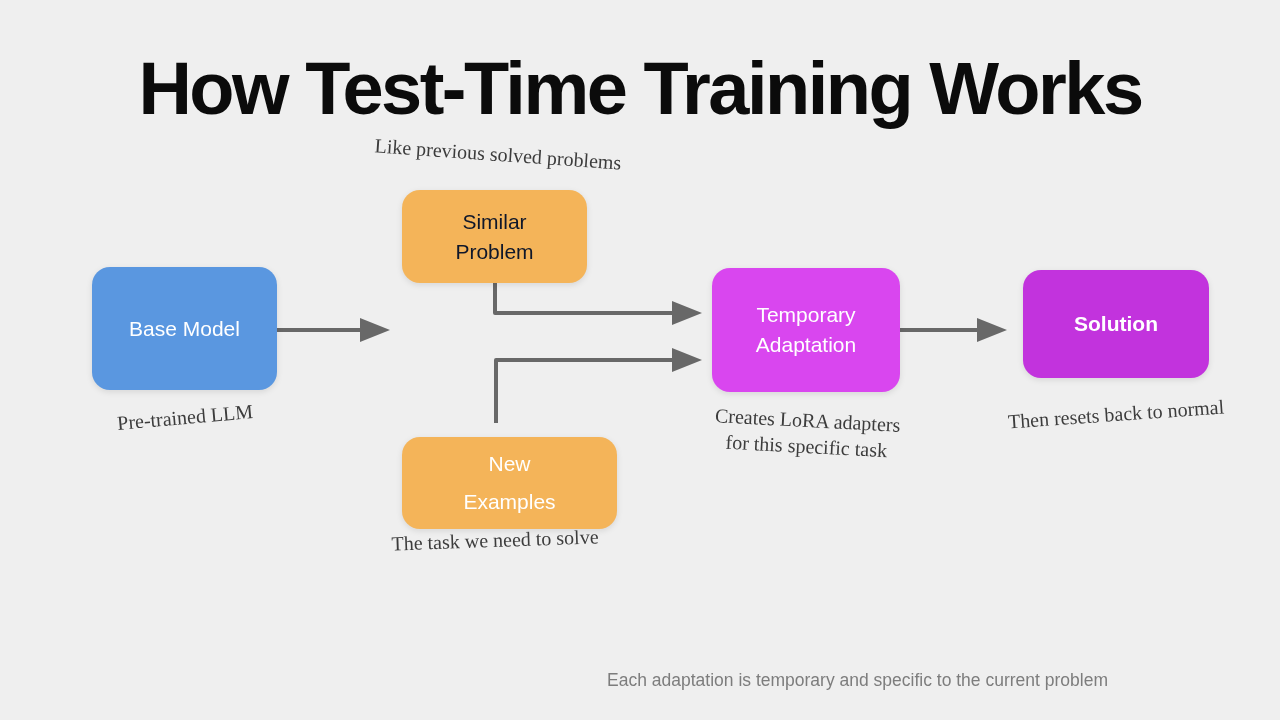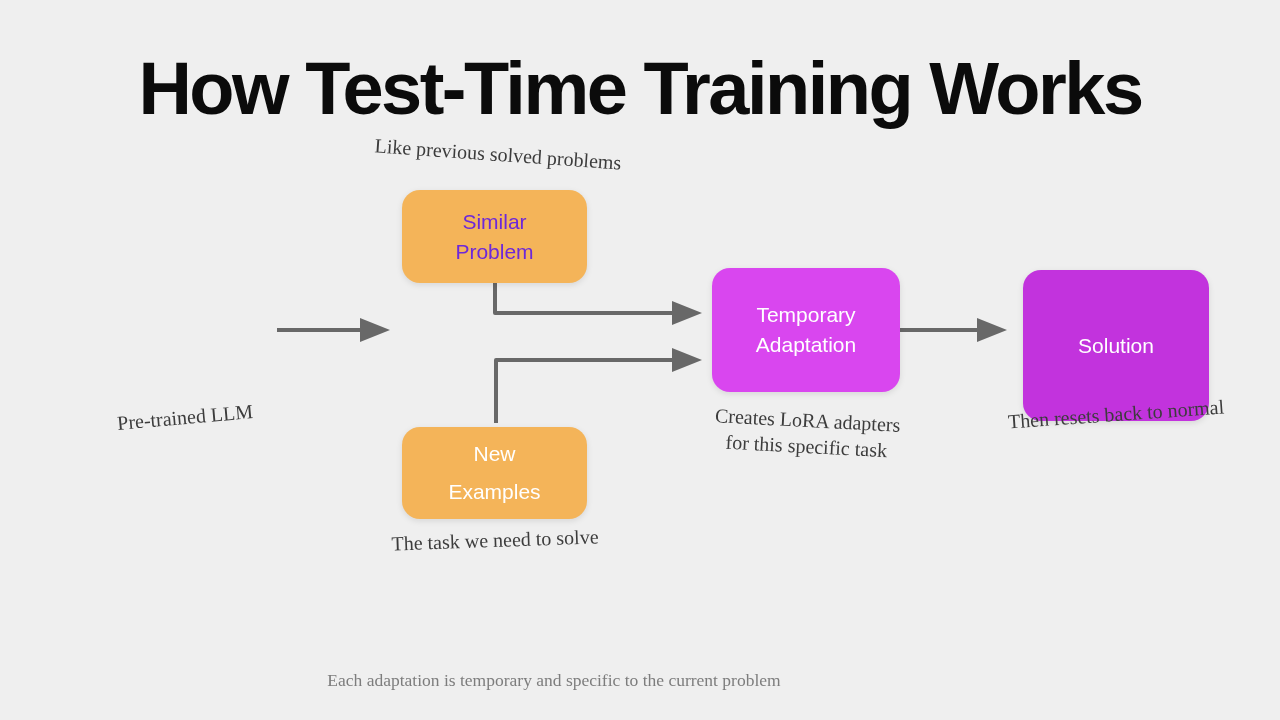--- a/index.html
+++ b/index.html
@@ -35,46 +35,46 @@
     justify-content: center;
     text-align: center;
     font-size: 21px;
     line-height: 30px;
     box-shadow: 0 2px 6px rgba(0,0,0,0.10);
   }
   .node span { display: block; }
 
   #node-base-model           { left:  92px; top: 267px; width: 185px; height: 123px; }
   #node-similar-examples     { left: 402px; top: 190px; width: 185px; height:  93px; }
-  #node-new-problem          { left: 402px; top: 427px; width: 185px; height:  92px; gap: 8px; }
+  #node-new-problem          { left: 402px; top: 437px; width: 215px; height:  92px; gap: 8px; }
   #node-temporary-adaptation { left: 712px; top: 268px; width: 188px; height: 124px; }
-  #node-solution             { left:1023px; top: 270px; width: 186px; height: 151px; }
+  #node-solution             { left:1023px; top: 270px; width: 186px; height: 108px; font-weight: bold; }
 
   .annotation {
     position: absolute;
     white-space: nowrap;
     font-family: cursive;
     font-size: 20px;
     line-height: 26px;
     text-align: center;
   }
   #ann-like-previous  { left: 498px; top: 154px; transform: translate(-50%,-50%) rotate(4deg); }
   #ann-pre-trained    { left: 185px; top: 417px; transform: translate(-50%,-50%) rotate(-5deg); }
   #ann-task-solve     { left: 495px; top: 540px; transform: translate(-50%,-50%) rotate(-2deg); }
   #ann-creates-lora   { left: 807px; top: 433px; transform: translate(-50%,-50%) rotate(3deg); }
   #ann-resets-normal  { left:1116px; top: 414px; transform: translate(-50%,-50%) rotate(-4deg); }
 
   .footer-caption {
     position: absolute;
     top: 670px;
     left: 0;
     width: 1108px;
-    text-align: center;
+    text-align: right;
     font-size: 17.5px;
-    font-family: Liberation Serif, serif;
+    font-family: Liberation Sans, sans-serif;
   }
 
   #arrow-layer {
     position: absolute;
     left: 0; top: 0;
     width: 1280px; height: 720px;
     pointer-events: none;
   }
   #arrow-layer .conn { fill: none; stroke-width: 4; stroke-linejoin: round; }
 </style>
@@ -92,22 +92,25 @@
     <path class="conn" d="M 495 283 L 495 313 L 672 313" style="stroke: rgb(104, 104, 104);"></path>
     <polygon points="672,301 702,313 672,325" style="fill: rgb(104, 104, 104);"></polygon>
 
     <path class="conn" d="M 496 423 L 496 360 L 672 360" style="stroke: rgb(104, 104, 104);"></path>
     <polygon points="672,348 702,360 672,372" style="fill: rgb(104, 104, 104);"></polygon>
 
     <path class="conn" d="M 900 330 L 977 330" style="stroke: rgb(104, 104, 104);"></path>
     <polygon points="977,318 1007,330 977,342" style="fill: rgb(104, 104, 104);"></polygon>
   </svg>
 
+  <div class="node" id="node-base-model" style="background: rgb(90, 151, 224); color: rgb(255, 255, 255);">
+    <span>Base Model</span>
+  </div>
 
-  <div class="node" id="node-similar-examples" style="background: rgb(244, 180, 89); color: #6d28d9;">
+  <div class="node" id="node-similar-examples" style="background: rgb(244, 180, 89); color: #0f172a;">
     <span>Similar</span>
     <span>Problem</span>
   </div>
 
   <div class="node" id="node-new-problem" style="background: rgb(244, 180, 89); color: rgb(255, 255, 255);">
     <span>New</span>
     <span>Examples</span>
   </div>
 
   <div class="node" id="node-temporary-adaptation" style="background: #d946ef; color: rgb(255, 255, 255);">

